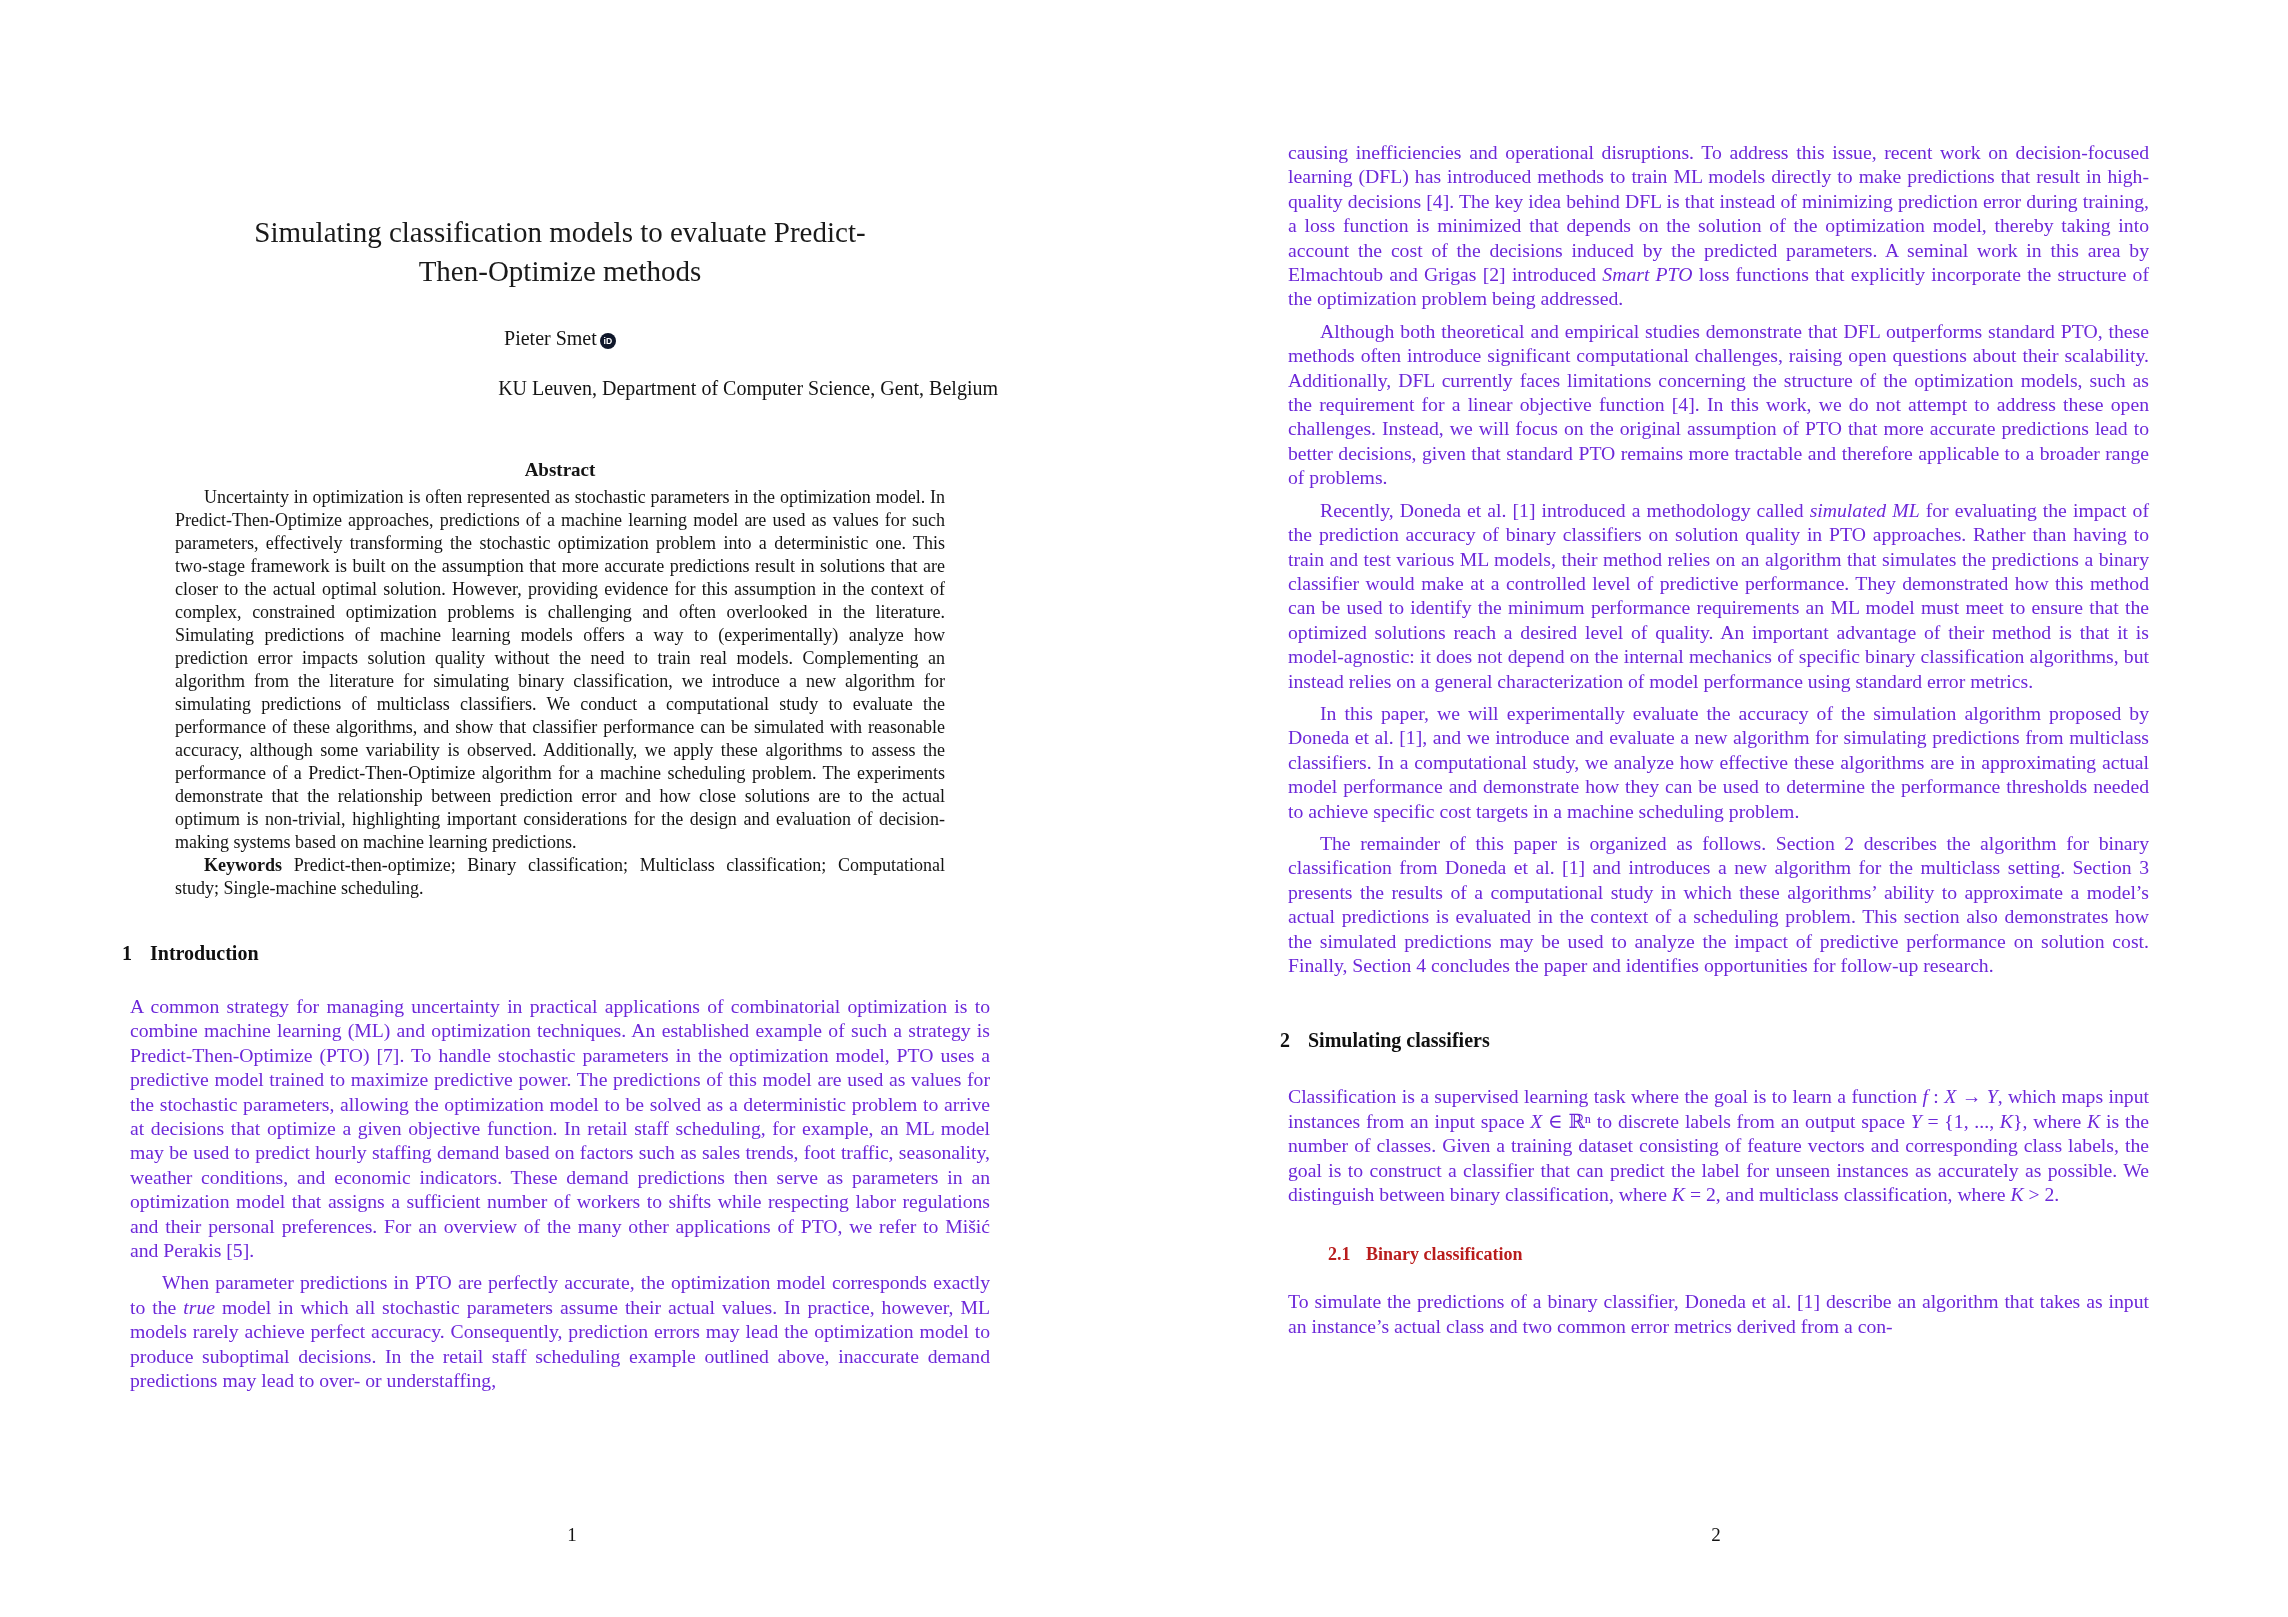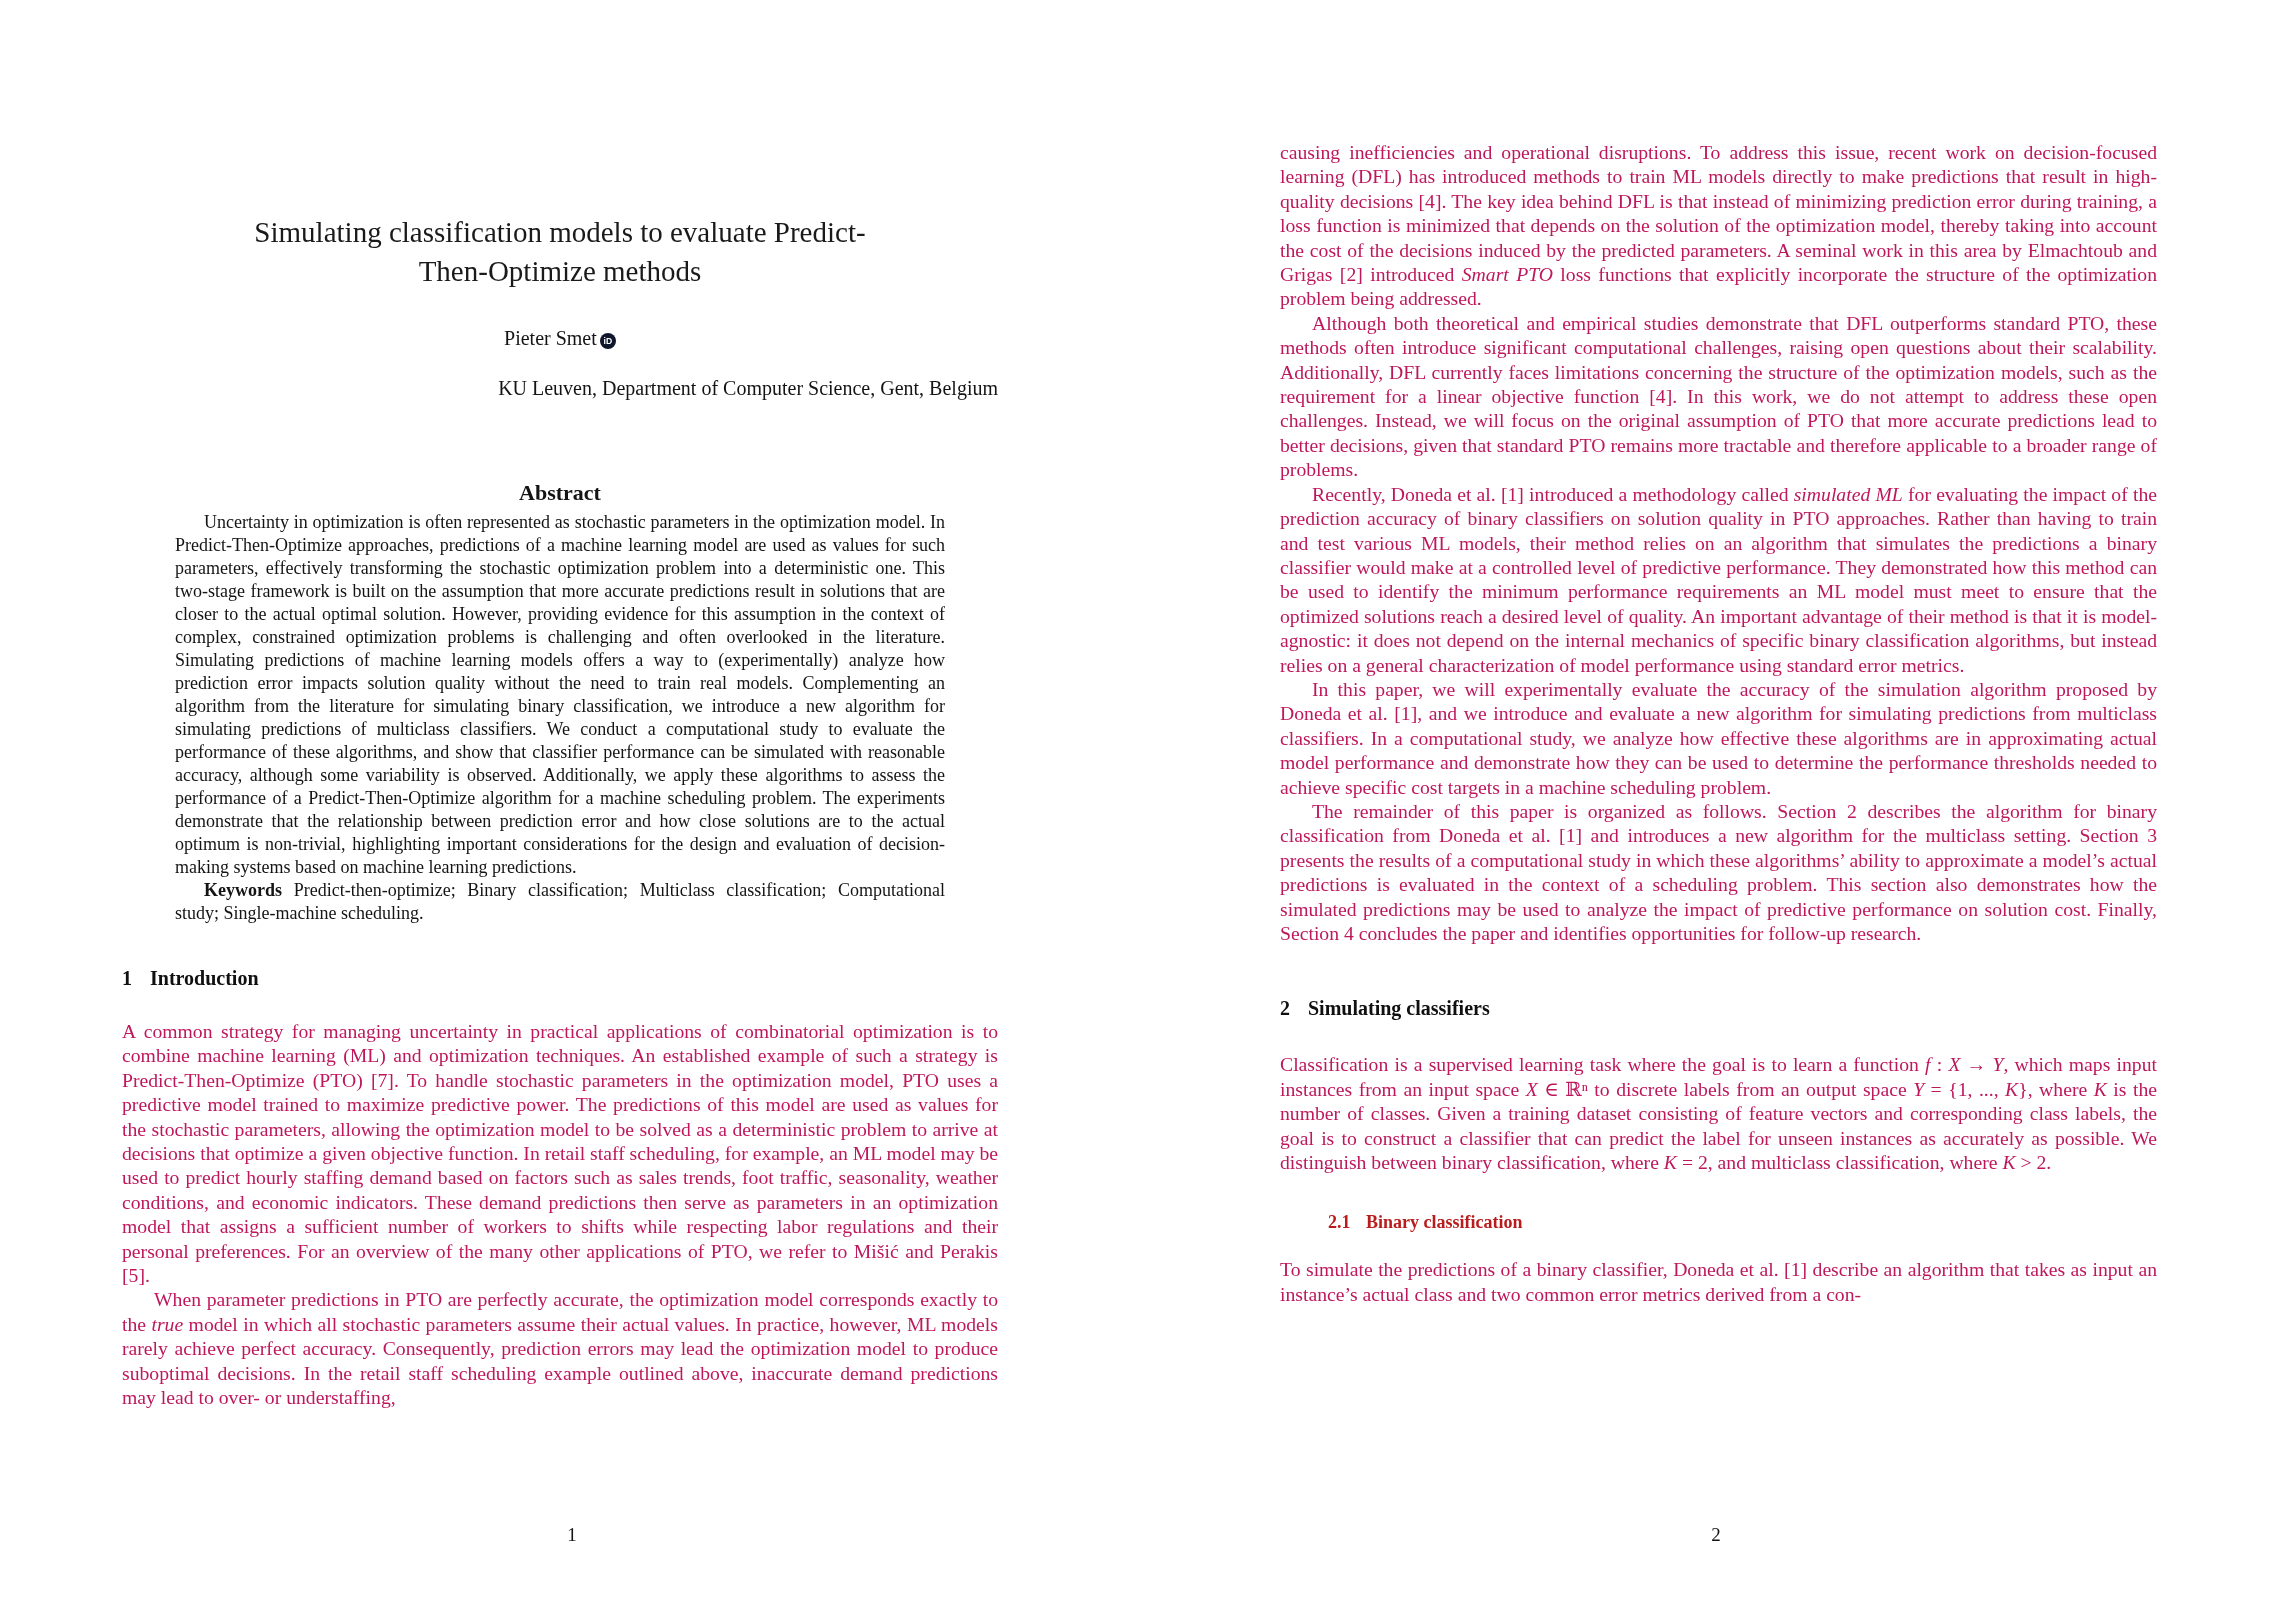--- a/index.html
+++ b/index.html
@@ -31,34 +31,34 @@
   .author { margin-top:36px; text-align:center; font-size:20px; }
   .orcid {
     display:inline-block; width:16.3px; height:16.3px; border-radius:50%;
     background:#0f172a; color:#ffffff; font-family:"Liberation Sans",sans-serif;
     font-size:8.6px; font-weight:bold; line-height:16.3px; text-align:center;
     margin-left:2.9px; vertical-align:1px;
   }
   .affiliation { margin-top:27px; text-align:right; font-size:20px; }
 
   
-  .abstract-heading { margin-top:80px; text-align:center; font-size:22px; font-weight:bold; }
+  .abstract-heading { margin-top:59px; text-align:center; font-size:19px; font-weight:bold; }
   .abstract-body { margin:5px 53px 0 53px; }
   .abstract-body p {
     margin:0; font-size:18px; line-height:23px; text-align:justify; text-indent:29px;
   }
   .kw-label { font-weight:bold; }
 
   
   .sec-heading { font-size:20px; font-weight:bold; color:#101010; }
   .sec-heading .sec-num { margin-right:18px; }
   .subsec-heading { font-size:18px; font-weight:bold; color:#b91c1c;margin-left:48px; }
   .subsec-heading .sec-num { margin-right:15.4px; }
   .body-par {
-    margin:0; font-size:19.7px; line-height:24.4px; text-align:justify; color:#be185d;
+    margin:8px; font-size:19.7px; line-height:24.4px; text-align:justify; color:#6d28d9;
   }
   .indent { text-indent:32px; }
   .page-1 .sec-heading { margin-top:42px; }
   .page-1 .sec-heading + .body-par { margin-top:29px; }
   .page-2 .first-par { margin-top:140px; }
   .page-2 .sec-heading { margin-top:52px; margin-bottom:32px; }
   .page-2 .subsec-heading { margin-top:38px; margin-bottom:24px; }
 
   .pagenum {
     position:absolute; top:1524px; width:100%; text-align:center; font-size:19px; color:#141414;

